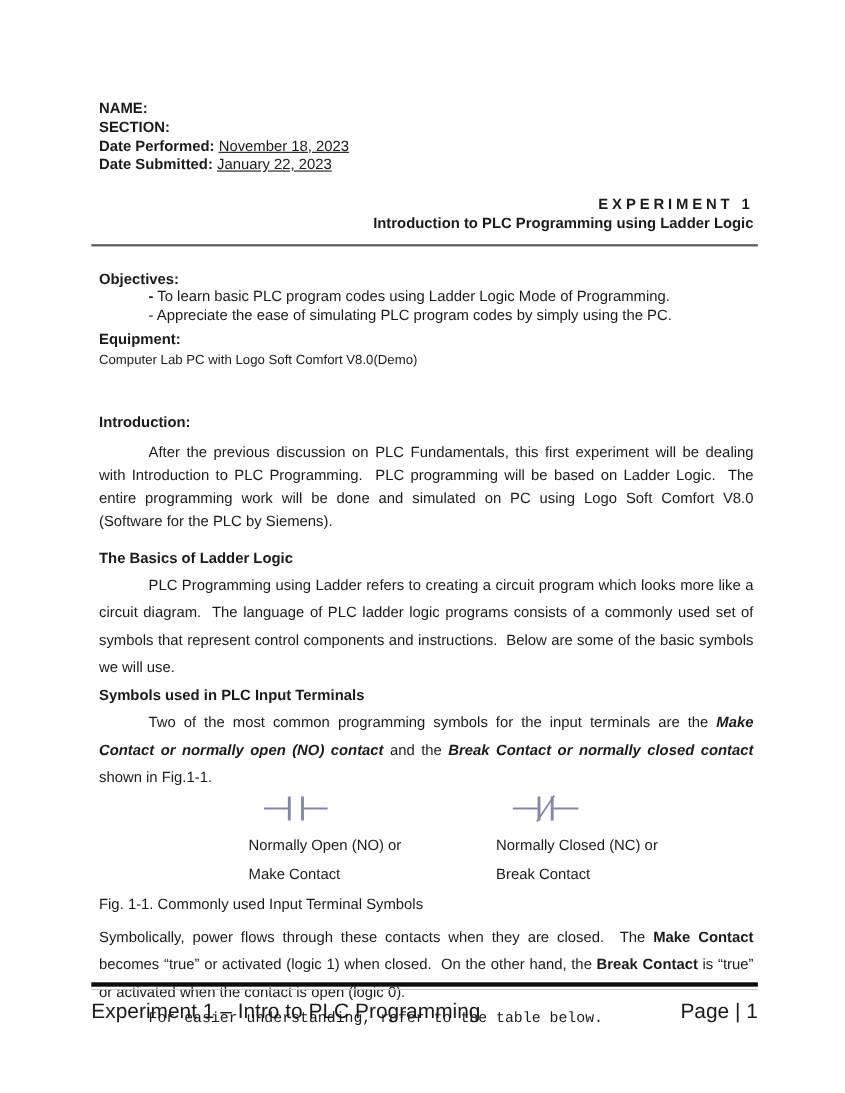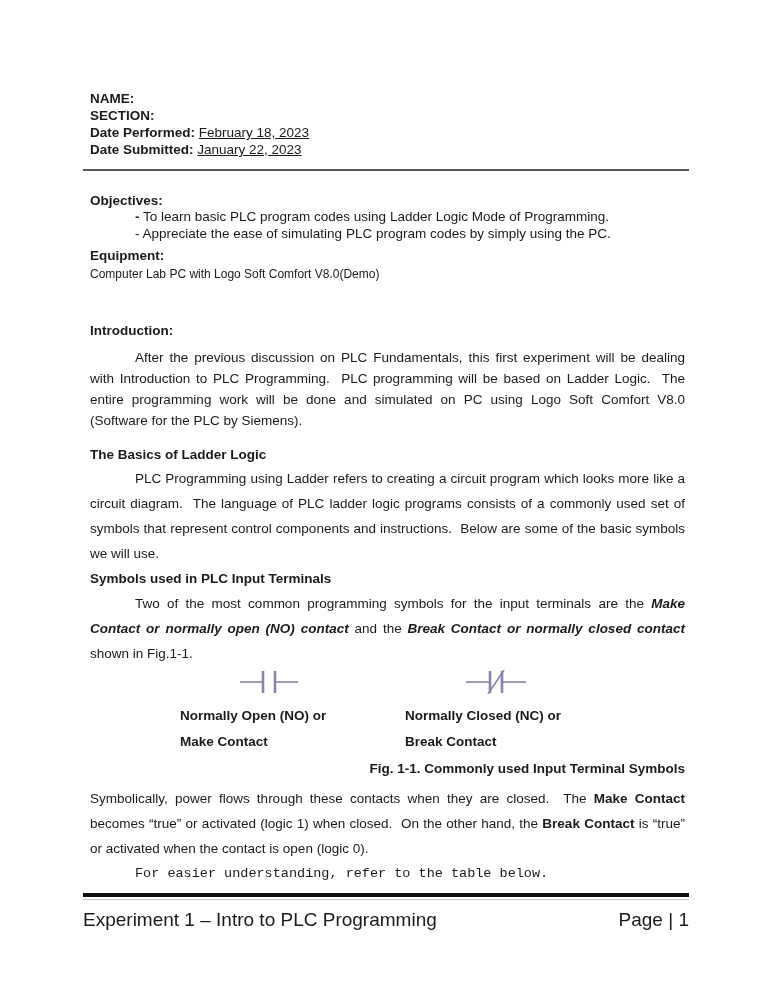--- a/index.html
+++ b/index.html
@@ -59,22 +59,22 @@
   .b  { font-weight: bold; }
 
   
   .figure { margin-top: 6px; }
   .fig-symbols { display: flex; align-items: center; height: 24px; }
   .sym-wrap1 { margin-left: 150px; }
   .sym-wrap2 { margin-left: 168px; }
   .fig-labels { display: flex; margin-top: 7px; }
   .fig-col1 { margin-left: 90px; width: 225px; }
   .fig-col2 { width: 240px; }
-  .fig-label { font-size: 13.5px; font-weight: bold; line-height: 26px; }
-  .fig-caption { text-align: right; font-size: 13.5px; font-weight: bold; margin-top: 5px; line-height: 17px; }
+  .fig-label { font-size: 13.5px; font-weight: normal; line-height: 26px; margin-left: 46px; }
+  .fig-caption { text-align: left; font-size: 13.5px; font-weight: normal; margin-top: 5px; line-height: 17px; }
 
   .explanation { margin-top: 9px; }
   .closing-line { font-size: 13.5px; line-height: 25px; padding-left: 45px; font-family: Liberation Mono, monospace; }
 
   
   .footer { position: absolute; left: 83px; top: 893px; width: 606px; }
   .footer-rule-thick { height: 4px; background: #0d0d0d; }
   .footer-rule-thin { height: 1px; background: #c9c9c9; margin-top: 2px; }
   .footer-text-row {
     display: flex; justify-content: space-between;
@@ -83,24 +83,28 @@
 </style>
 </head>
 <body>
 
 <div class="page">
   <div class="content">
 
     <div>
       <div class="hdr-line">NAME:</div>
       <div class="hdr-line">SECTION:</div>
-      <div class="hdr-line"><span>Date Performed:</span> <span class="value">February 18, 2023</span></div>
+      <div class="hdr-line"><span>Date Performed:</span> <span class="value">November 18, 2023</span></div>
       <div class="hdr-line"><span>Date Submitted:</span> <span class="value">January 22, 2023</span></div>
     </div>
 
+    <div class="title-block">
+      <div class="title-exp">EXPERIMENT 1</div>
+      <div class="title-sub">Introduction to PLC Programming using Ladder Logic</div>
+    </div>
     <div class="title-rule"></div>
 
     <div class="objectives">
       <div class="heading">Objectives:</div>
       <div class="obj-item"><span class="dash-bold">-</span><span> To learn basic PLC program codes using Ladder Logic Mode of Programming.</span></div>
       <div class="obj-item"><span>-</span><span> Appreciate the ease of simulating PLC program codes by simply using the PC.</span></div>
     </div>
 
     <div class="equipment">
       <div class="heading">Equipment:</div>

